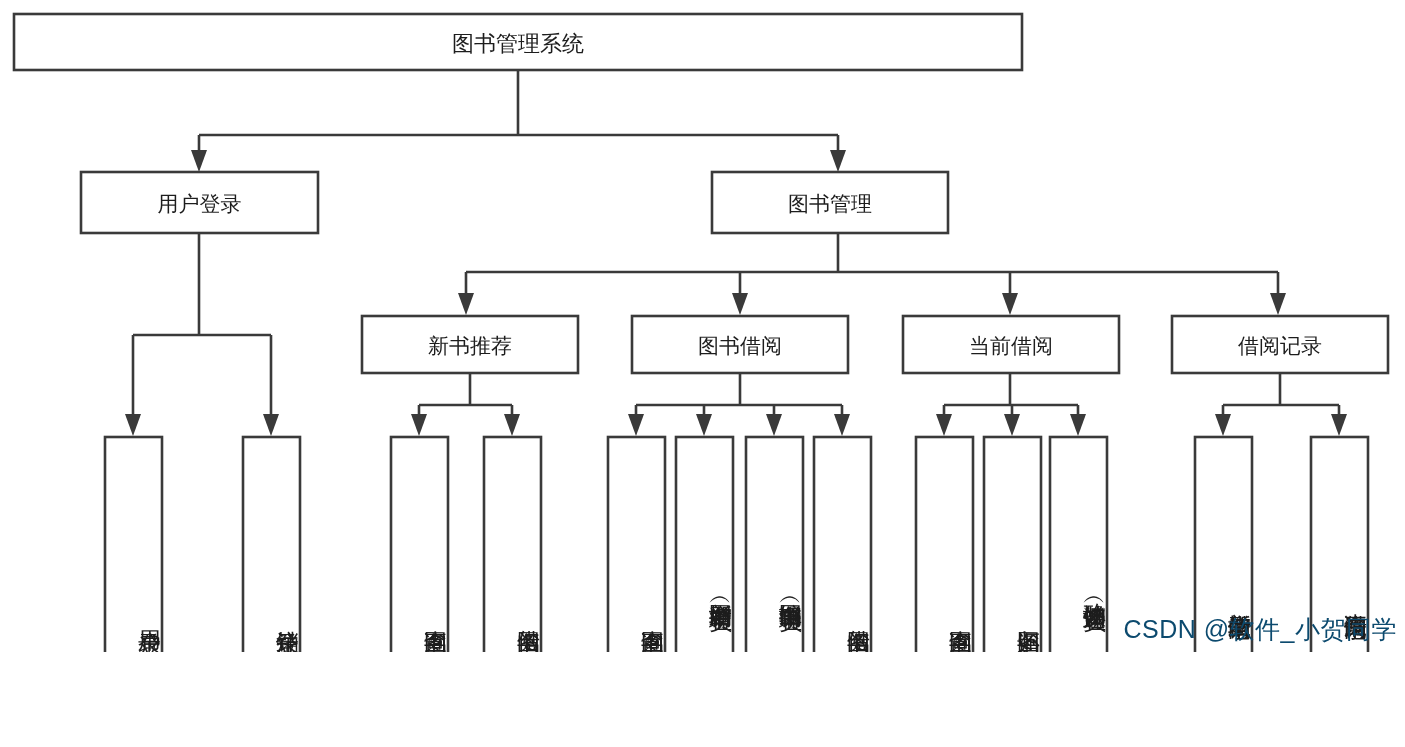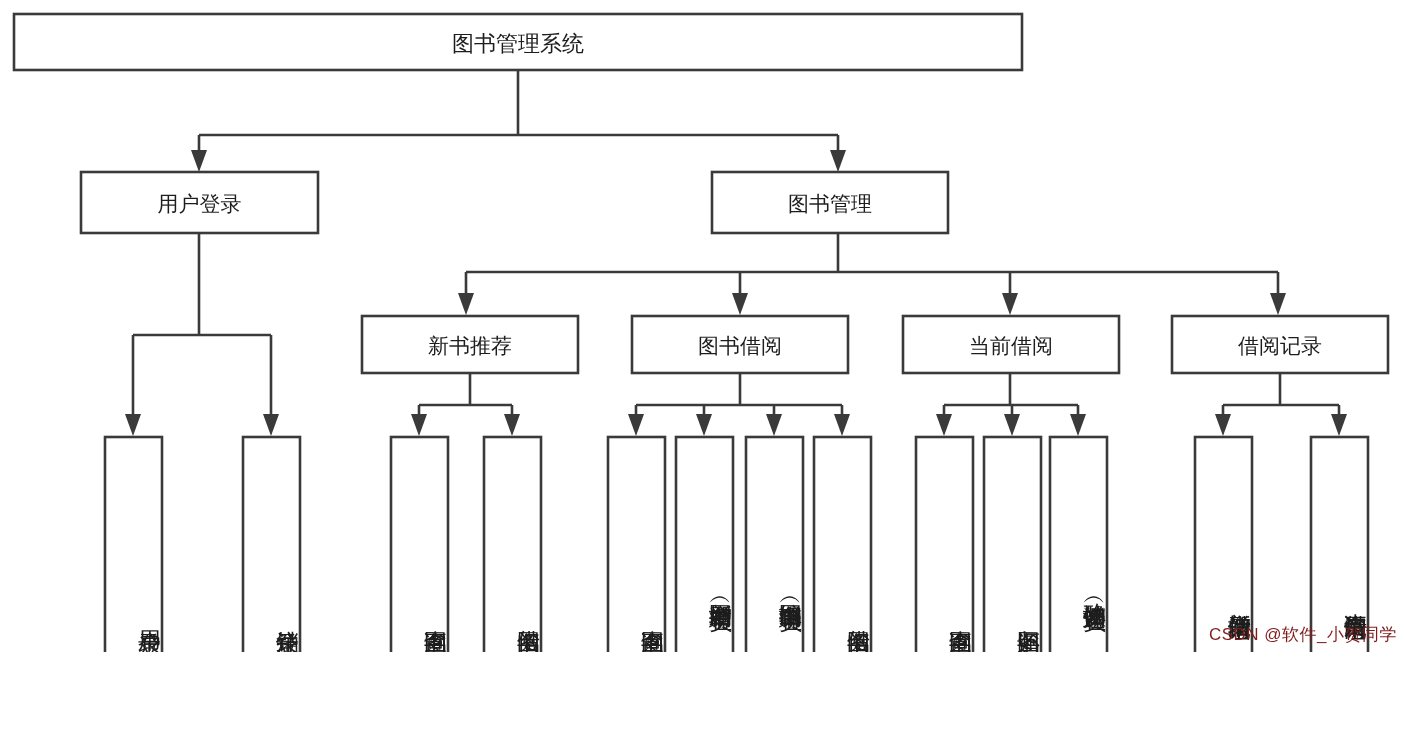--- a/index.html
+++ b/index.html
@@ -70,22 +70,22 @@
     align-items: flex-start;
     justify-content: center;
     white-space: nowrap;
     pointer-events: none;
   }
   .watermark {
     position: absolute;
     right: 8px;
     bottom: 6px;
     font-family: "Liberation Sans", "DejaVu Sans", sans-serif;
-    font-size: 17px;
-    color: #7f1d1d;
+    font-size: 25px;
+    color: #0c4a6e;
     letter-spacing: 0.5px;
     white-space: nowrap;
   }
 </style>
 </head>
 <body>
 
 <div id="diagram-root">
 
   <svg id="tree-svg" viewBox="0 0 1405 747">

